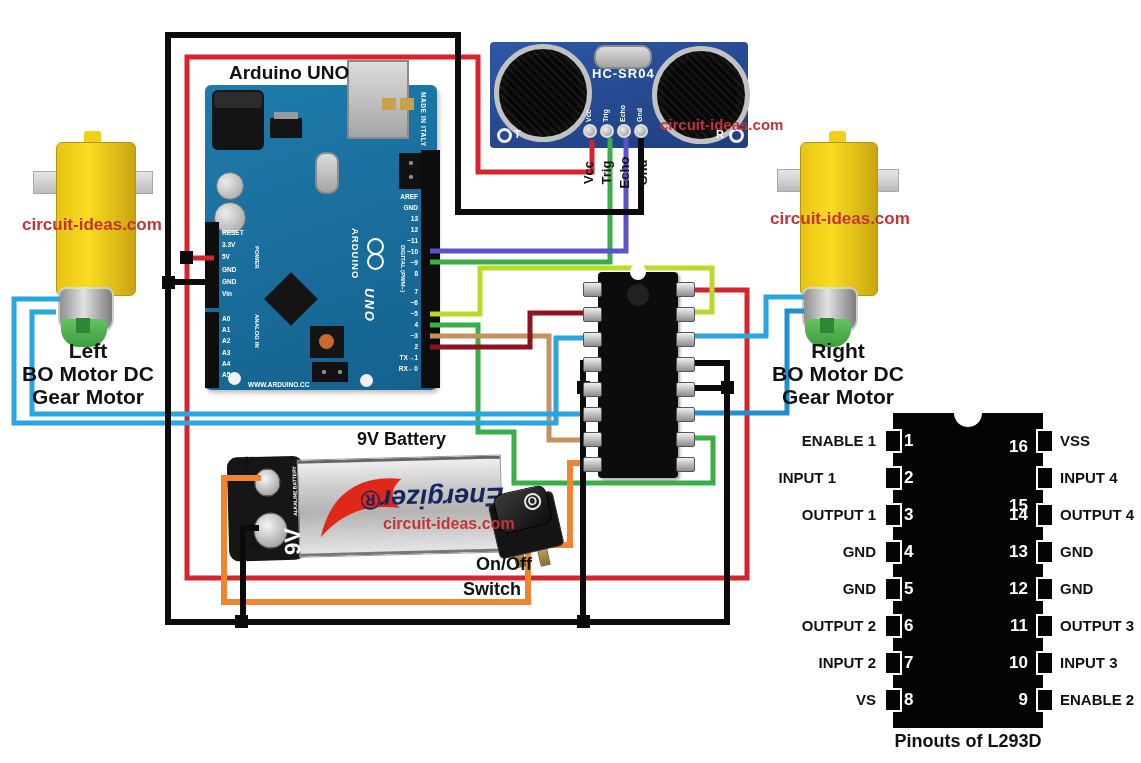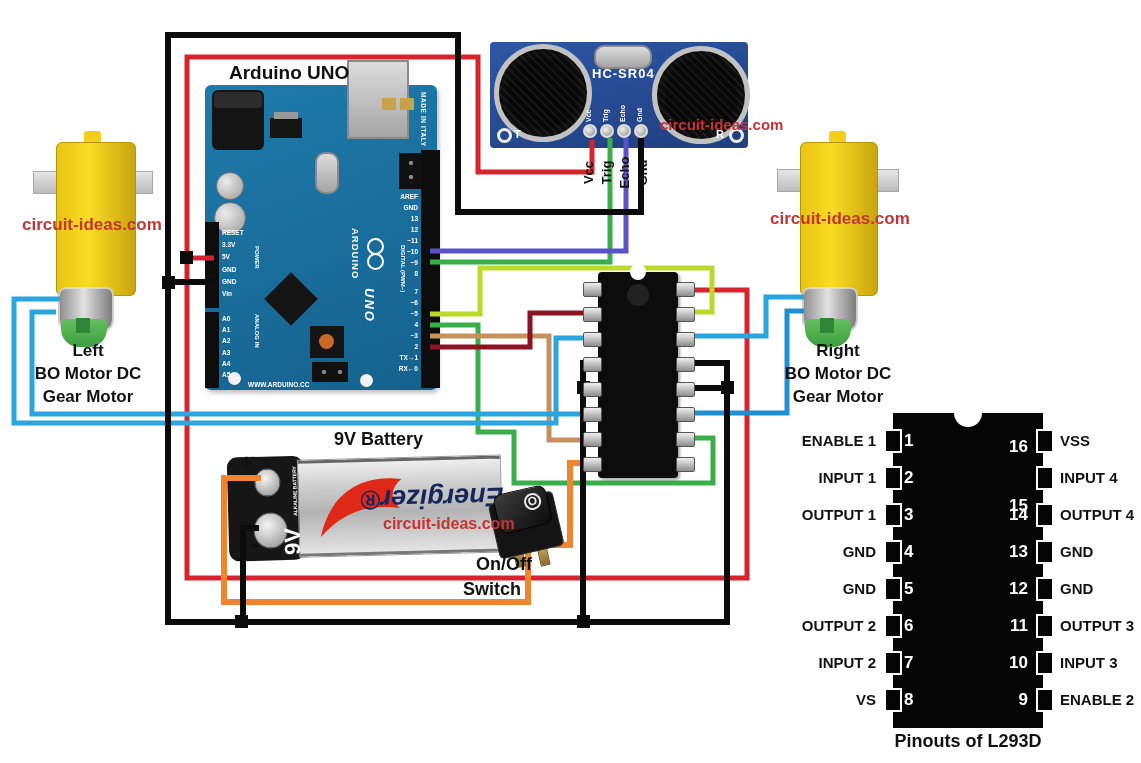--- a/index.html
+++ b/index.html
@@ -1,20 +1,20 @@
 <!DOCTYPE html>
 <html><head>
 <meta charset="utf-8">
 <style>
   html,body{margin:0;padding:0;background:#fff;}
   #stage{position:relative;width:1141px;height:763px;background:#ffffff;
          font-family:"Liberation Sans",sans-serif;color:#111;overflow:hidden;}
   .abs{position:absolute;}
   .ttl{font-size:18px;font-weight:bold;white-space:nowrap;z-index:4;}
-  .complbl{font-size:17px;font-weight:bold;text-align:center;line-height:23px;white-space:nowrap;z-index:4;}
+  .complbl{font-size:21px;font-weight:bold;text-align:center;line-height:23px;white-space:nowrap;z-index:4;}
   .wm{font-size:17px;font-weight:bold;color:#c53434;white-space:nowrap;z-index:4;}
   .vtext{writing-mode:vertical-rl;}
   
   .sboard{background:linear-gradient(165deg,#2e57a6,#1f3e7e);border-radius:4px;z-index:1;}
   .trans{border-radius:50%;border:5px solid #c2c2c2;z-index:1;
          background:radial-gradient(circle at 50% 50%, rgba(0,0,0,.55) 55%, rgba(60,60,60,.25) 74%, rgba(20,20,20,.1) 76%),
                     repeating-linear-gradient(45deg,#2e2e2e 0 2px,#0f0f0f 2px 6px),
                     repeating-linear-gradient(-45deg,#262626 0 2px,#101010 2px 6px);
          background-color:#101010;box-shadow:inset 0 0 10px #000;}
   .pad{width:10px;height:10px;border-radius:50%;border:2px solid #ddd;
@@ -225,21 +225,21 @@
   <div class="abs mcan" style="left:802px;top:287px;width:52px;height:42px;"></div>
   <div class="abs mgreen" style="left:805px;top:319px;width:46px;height:28px;"></div>
   <div class="abs mnotch" style="left:820px;top:318px;width:14px;height:15px;"></div>
   <div class="abs wm" style="left:770px;top:209px;">circuit-ideas.com</div>
   <div class="abs complbl" style="left:768px;top:339px;width:140px;">
     <div>Right</div>
     <div>BO Motor DC</div>
     <div>Gear Motor</div>
   </div>
 
-  <div class="abs ttl" style="left:334px;top:429px;">9V Battery</div>
+  <div class="abs ttl" style="left:357px;top:429px;">9V Battery</div>
   <div class="abs batgroup" style="left:228px;top:450px;width:275px;height:112px;">
     <div class="abs batcap" style="left:0px;top:4px;width:76px;height:104px;"></div>
     <div class="abs batbody" style="left:70px;top:8px;width:202px;height:96px;"></div>
     <div class="abs term" style="left:27px;top:16px;width:24px;height:26px;"></div>
     <div class="abs term" style="left:25px;top:60px;width:32px;height:34px;"></div>
     <div class="abs whitesilk vtext" style="left:64px;top:14px;height:50px;font-size:5px;transform:rotate(180deg);">ALKALINE BATTERY</div>
     <div class="abs whitesilk" style="left:44px;top:70px;width:40px;font-size:22px;transform:rotate(-90deg);">9V</div>
     <svg class="abs" style="left:86px;top:24px;" width="92" height="66">
       <path d="M88,6 C46,0 16,20 6,62 C30,36 56,30 86,35 C75,25 78,14 88,6 Z" fill="#e02818"></path>
     </svg>
@@ -280,21 +280,21 @@
   <div class="abs dippin" style="left:676px;top:407px;"></div>
   <div class="abs dippin" style="left:676px;top:432px;"></div>
   <div class="abs dippin" style="left:676px;top:457px;"></div>
 
   <div class="abs pbody" style="left:893px;top:413px;width:150px;height:315px;"></div>
   <div class="abs pnotch" style="left:954px;top:399px;width:28px;height:28px;"></div>
 
   <div class="abs plabel" style="left:746px;top:432px;width:130px;text-align:right;">ENABLE 1</div>
   <div class="abs bracket" style="left:884px;top:429px;"></div>
   <div class="abs pnum" style="left:904px;top:430px;">1</div>
-  <div class="abs plabel" style="left:746px;top:469px;width:130px;text-align:right;">INPUT 1</div>
+  <div class="abs plabel" style="left:706px;top:469px;width:130px;text-align:right;">INPUT 1</div>
   <div class="abs bracket" style="left:884px;top:466px;"></div>
   <div class="abs pnum" style="left:904px;top:467px;">2</div>
   <div class="abs plabel" style="left:746px;top:506px;width:130px;text-align:right;">OUTPUT 1</div>
   <div class="abs bracket" style="left:884px;top:503px;"></div>
   <div class="abs pnum" style="left:904px;top:504px;">3</div>
   <div class="abs plabel" style="left:746px;top:543px;width:130px;text-align:right;">GND</div>
   <div class="abs bracket" style="left:884px;top:540px;"></div>
   <div class="abs pnum" style="left:904px;top:541px;">4</div>
   <div class="abs plabel" style="left:746px;top:580px;width:130px;text-align:right;">GND</div>
   <div class="abs bracket" style="left:884px;top:577px;"></div>

